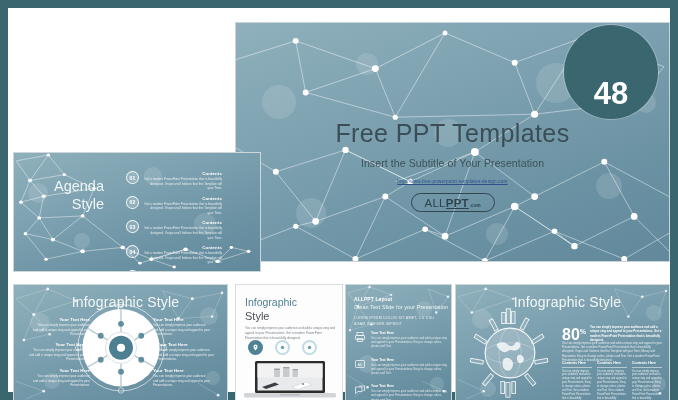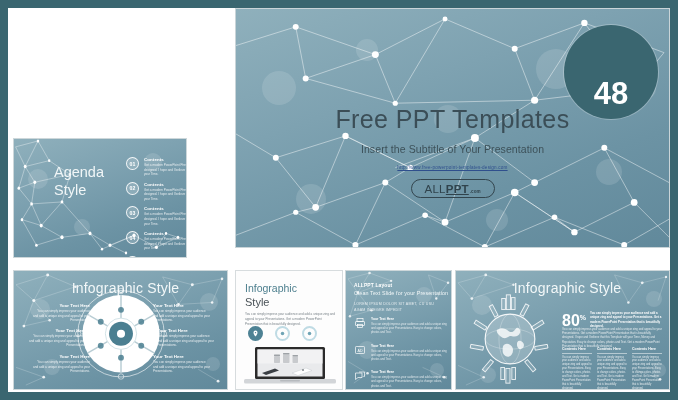--- a/index.html
+++ b/index.html
@@ -23,20 +23,21 @@
     left: 8px; top: 8px;
     width: 662px; height: 384px;
     background: #ffffff;
   }
 
   
   .slide {
     position: absolute;
     overflow: hidden;
     background: linear-gradient(160deg,#8fb0bc 0%, #7ea2b1 35%, #6c93a4 70%, #61899b 100%);
+    margin-top: 14px;
   }
   .slide.white { background: #fdfdfd; }
   .net { position: absolute; inset: 0; }
   .net svg { width: 100%; height: 100%; display: block; }
 
   
   .bokeh { position:absolute; inset:0; overflow:hidden; }
   .bk { position:absolute; border-radius:50%; background:rgba(255,255,255,.13); }
 
   
@@ -91,21 +92,21 @@
     width: 94px; height: 94px; border-radius: 50%;
     background: #3a6670; color: #fff;
     display:flex; flex-direction:column; align-items:center; justify-content:center;
     z-index: 6;
     box-shadow: 0 0 0 1px rgba(255,255,255,.25);
   }
   #badge .n { font-size: 31px; font-weight: 700; line-height: .95; margin-top: 44px; }
   #badge .s { font-size: 20px; font-weight: 700; line-height: 1.05; }
 
   
-  #agenda { left: 5px; top: 130px; width: 174px; height: 120px; border:1px solid #cdd7da;}
+  #agenda { left: 5px; top: 130px; width: 248px; height: 120px; border:1px solid #cdd7da;text-align:right;}
   #agenda .ag-title {
     position:absolute; left: 40px; top: 24px;
     color:#f1f6f7; font-size: 14.5px; line-height: 1.25; font-weight:400;
   }
   #agenda .rows { position:absolute; left: 112px; top: 18px; width: 96px; }
   #agenda .row { display:flex; gap:5px; margin-bottom: 4.8px; align-items:flex-start;}
   #agenda .num {
     width: 13px; height: 13px; border-radius:50%;
     border: 1.1px solid rgba(255,255,255,.9);
     background: rgba(255,255,255,.18);

